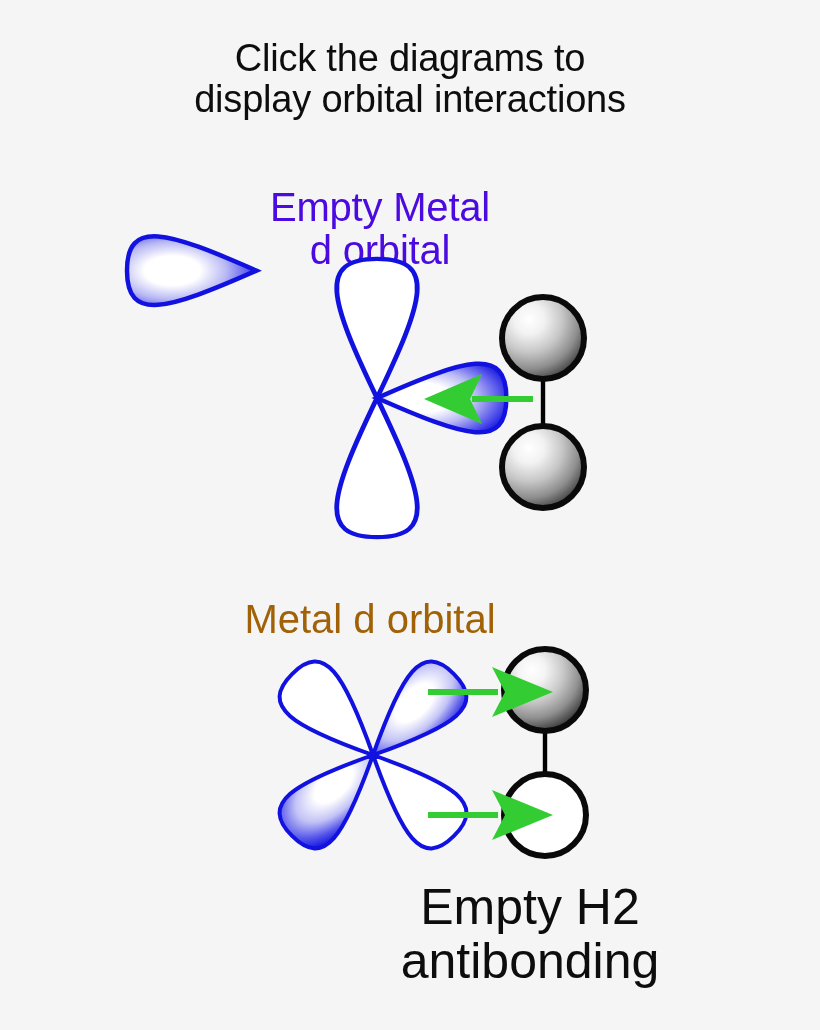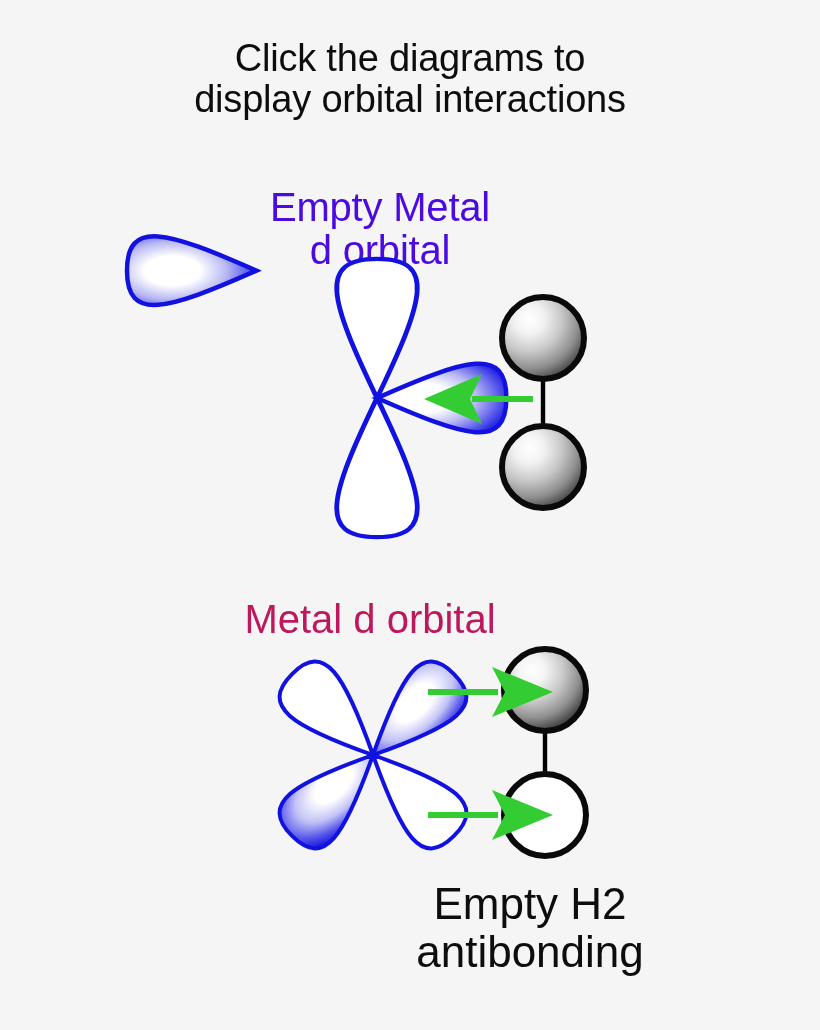--- a/index.html
+++ b/index.html
@@ -50,27 +50,27 @@
     width: 500px;
     font-size: 42px;
     color: #0d0d0d;
     text-align: center;
   }
   #panel-two-title {
     left: 90px;
     top: 598px;
     width: 560px;
     font-size: 40px;
-    color: #be185d;
+    color: #a16207;
   }
   #panel-two-caption {
     left: 280px;
     top: 880px;
     width: 500px;
-    font-size: 44px;
+    font-size: 50px;
     color: #0d0d0d;
     text-align: center;
   }
   .sub {
     font-size: 0.68em;
     vertical-align: baseline;
     position: relative;
     top: 0.26em;
   }
   .diagram-svg {

